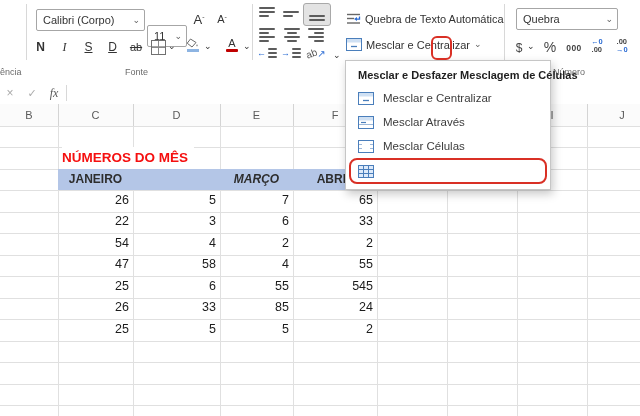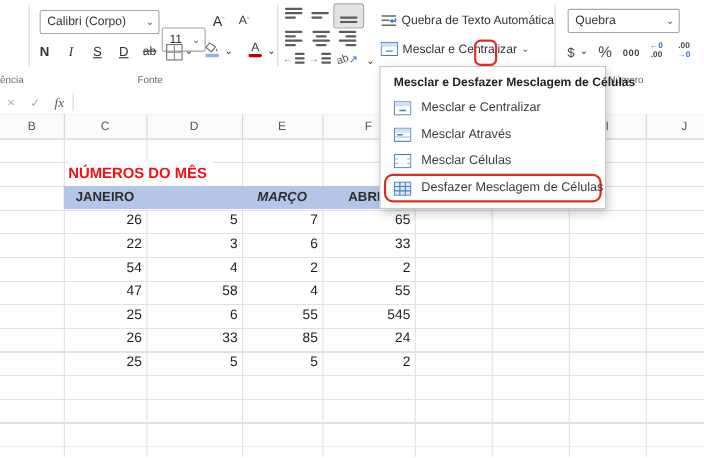--- a/index.html
+++ b/index.html
@@ -384,19 +384,18 @@
   <div class="mitem hl">
     <span>
       <svg width="16" height="13" viewBox="0 0 16 13">
         <rect x="0.5" y="0.5" width="15" height="12" fill="#ddeafa" stroke="#4a7ebb"></rect>
         <line x1="0.5" y1="4.5" x2="15.5" y2="4.5" stroke="#4a7ebb"></line>
         <line x1="0.5" y1="8.5" x2="15.5" y2="8.5" stroke="#4a7ebb"></line>
         <line x1="5.5" y1="0.5" x2="5.5" y2="12.5" stroke="#4a7ebb"></line>
         <line x1="10.5" y1="0.5" x2="10.5" y2="12.5" stroke="#4a7ebb"></line>
       </svg>
     </span>
-    <span>Desfazer Mesclagem de Células</span>
   </div>
 </div>
 
 <div class="abs redcirc"></div>
 
 </div>
 
 </body></html>

